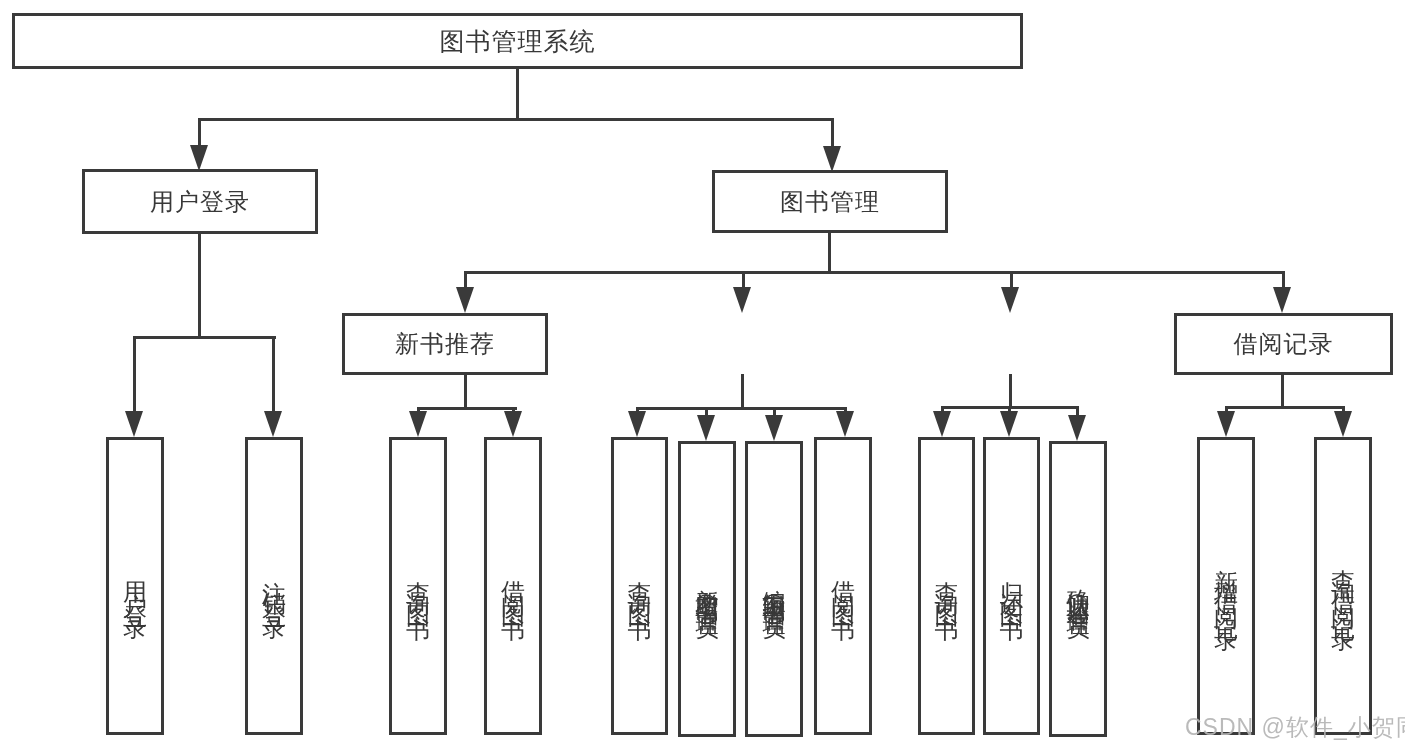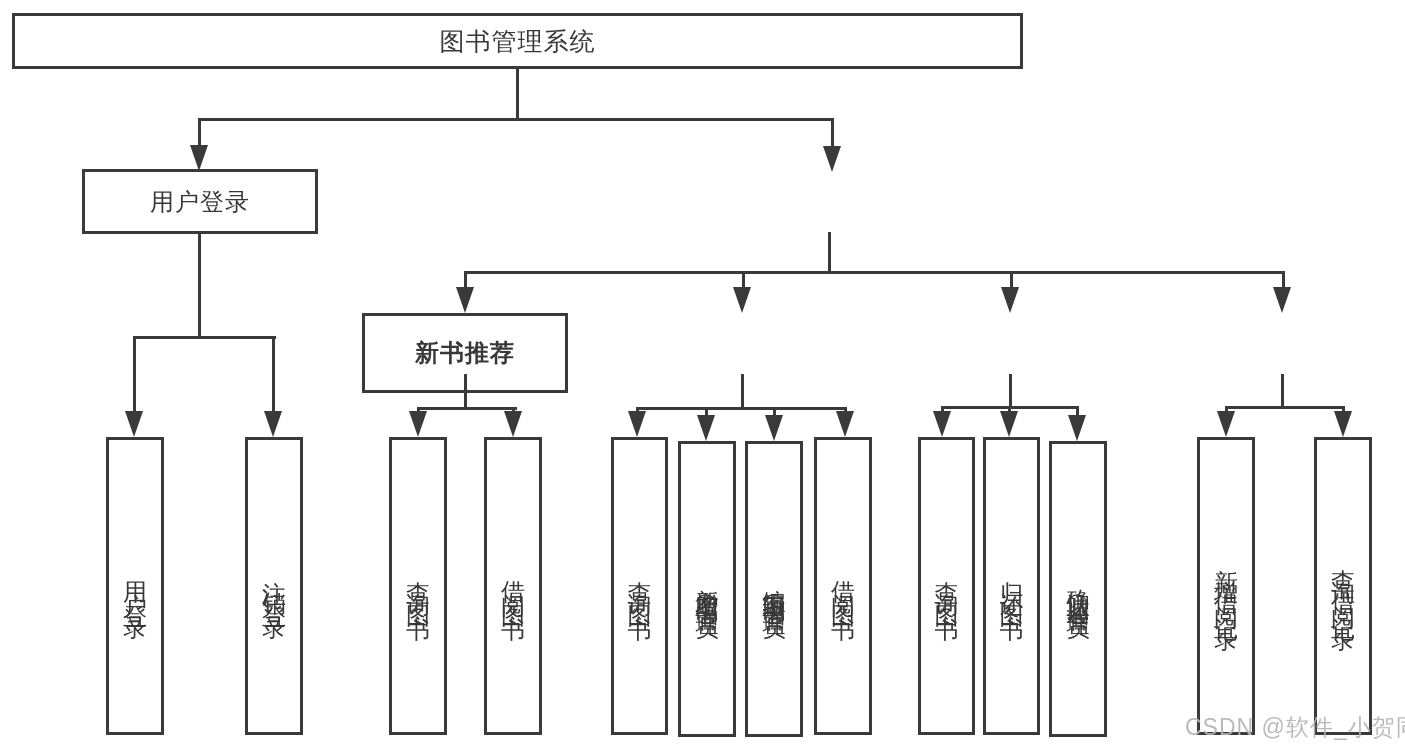--- a/index.html
+++ b/index.html
@@ -44,41 +44,47 @@
   <div class="vl" style="left:516px;top:68px;height:50px;"></div>
   <div class="hl" style="left:198px;top:118px;width:636px;"></div>
   <div class="vl" style="left:198px;top:118px;height:28px;"></div>
   <div class="ar" style="left:190px;top:145px;"></div>
   <div class="vl" style="left:831px;top:118px;height:28px;"></div>
   <div class="ar" style="left:823px;top:146px;"></div>
 
   <div class="box hbox" style="left:82px;top:169px;width:236px;height:65px;">
     <span>用户登录</span>
   </div>
+  <div class="box hbox" style="left:712px;top:170px;width:236px;height:63px;">
+    <span>图书管理</span>
+  </div>
 
   <div class="vl" style="left:198px;top:233px;height:105px;"></div>
   <div class="hl" style="left:133px;top:336px;width:143px;"></div>
   <div class="vl" style="left:133px;top:336px;height:77px;"></div>
   <div class="ar" style="left:125px;top:411px;"></div>
   <div class="vl" style="left:272px;top:336px;height:77px;"></div>
   <div class="ar" style="left:264px;top:411px;"></div>
 
   <div class="vl" style="left:828px;top:232px;height:42px;"></div>
   <div class="hl" style="left:464px;top:271px;width:821px;"></div>
   <div class="vl" style="left:464px;top:271px;height:18px;"></div>
   <div class="ar" style="left:456px;top:287px;"></div>
   <div class="vl" style="left:742px;top:271px;height:18px;"></div>
   <div class="ar" style="left:733px;top:287px;"></div>
   <div class="vl" style="left:1010px;top:271px;height:18px;"></div>
   <div class="ar" style="left:1001px;top:287px;"></div>
   <div class="vl" style="left:1282px;top:271px;height:18px;"></div>
   <div class="ar" style="left:1273px;top:287px;"></div>
 
-  <div class="box hbox" style="left:362px;top:313px;width:206px;height:80px;font-weight:bold;">
+  <div class="box hbox" style="left:342px;top:313px;width:206px;height:62px;">
     <span>新书推荐</span>
+  </div>
+  <div class="box hbox" style="left:1174px;top:313px;width:219px;height:62px;">
+    <span>借阅记录</span>
   </div>
 
   <div class="vl" style="left:464px;top:374px;height:35px;"></div>
   <div class="hl" style="left:417px;top:407px;width:100px;"></div>
   <div class="vl" style="left:417px;top:407px;height:8px;"></div>
   <div class="ar" style="left:409px;top:411px;"></div>
   <div class="vl" style="left:512px;top:407px;height:8px;"></div>
   <div class="ar" style="left:504px;top:411px;"></div>
 
   <div class="vl" style="left:741px;top:374px;height:35px;"></div>

